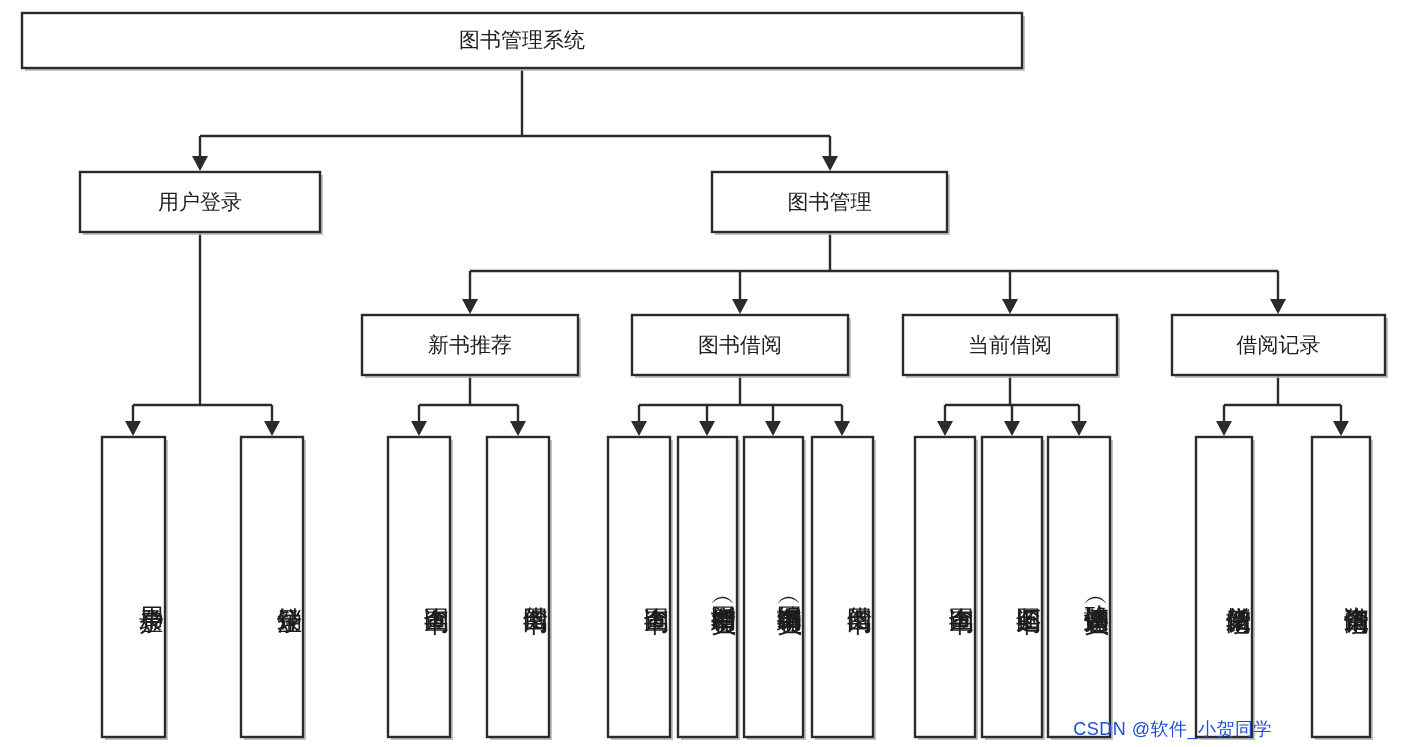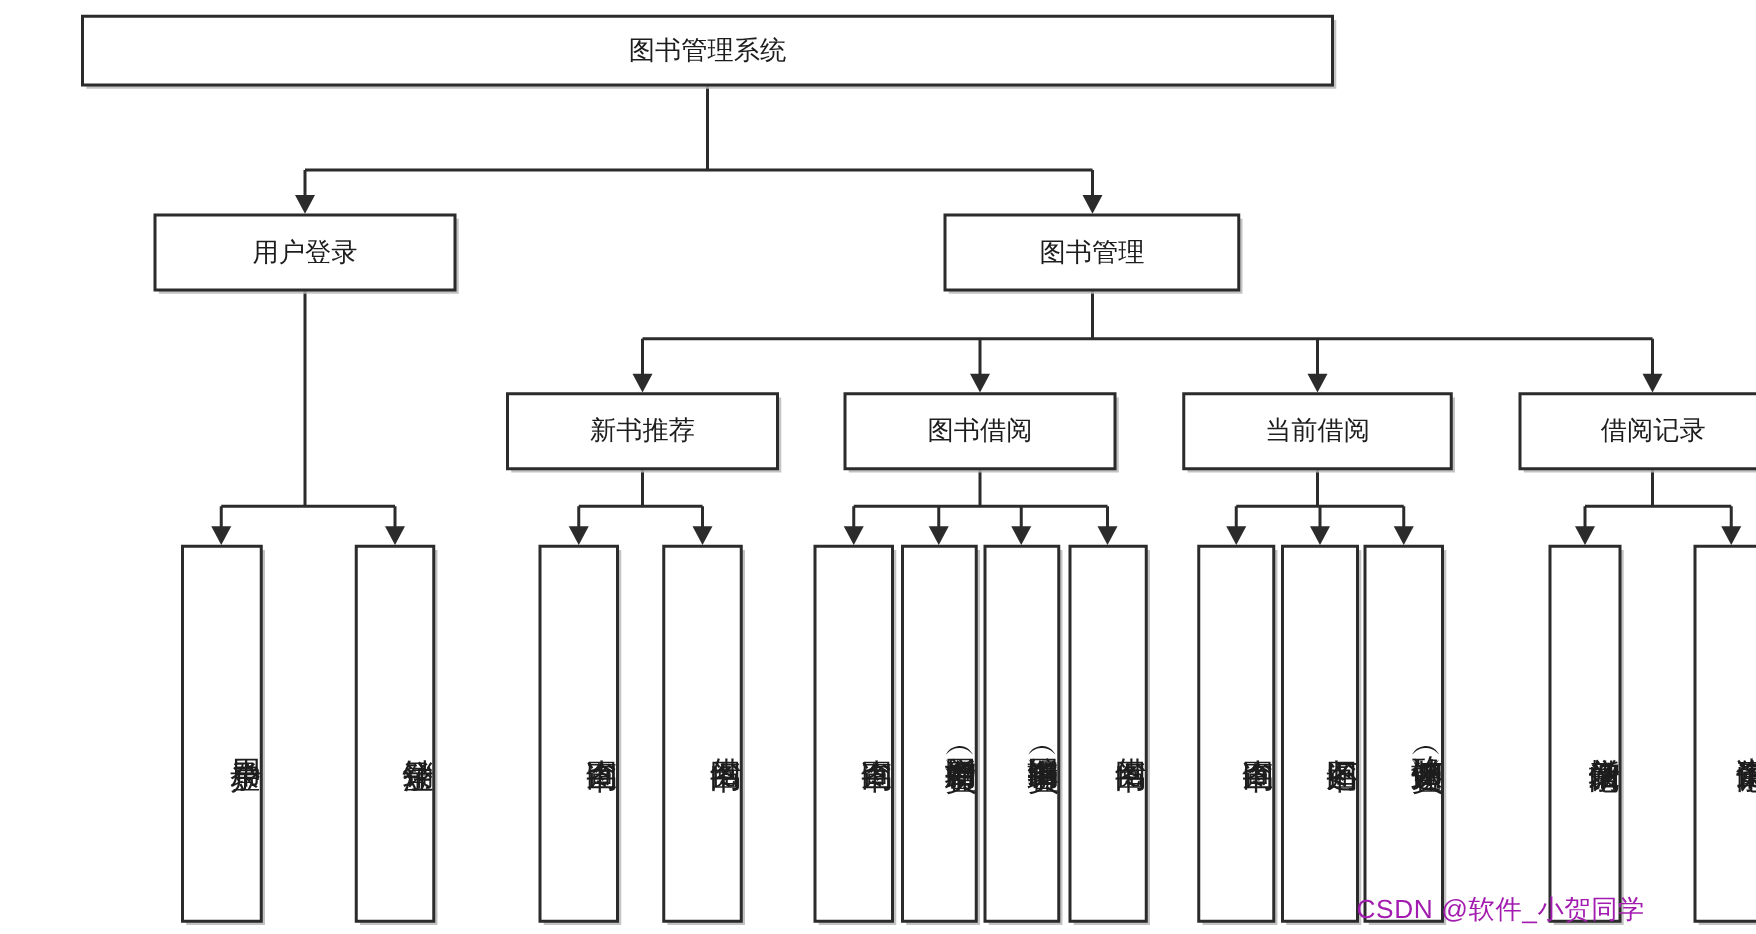--- a/index.html
+++ b/index.html
@@ -12,21 +12,20 @@
     width: 1405px;
     height: 747px;
     font-family: "Liberation Sans", "DejaVu Sans", sans-serif;
     overflow: hidden;
     position: relative;
   }
   #diagram-root {
     position: relative;
     width: 1280px;
     height: 747px;
-    margin-left: 44px;
   }
   svg.diagram-canvas {
     position: absolute;
     left: 0;
     top: 0;
     width: 1405px;
     height: 747px;
     display: block;
   }
   .node-box {
@@ -69,22 +68,22 @@
     align-items: flex-start;
     justify-content: center;
     white-space: nowrap;
     pointer-events: none;
   }
   .watermark {
     position: absolute;
     right: 8px;
     bottom: 6px;
     font-family: "Liberation Sans", "DejaVu Sans", sans-serif;
-    font-size: 21px;
-    color: #a21caf;
+    font-size: 18px;
+    color: #1d4ed8;
     letter-spacing: 0.5px;
     white-space: nowrap;
   }
 </style>
 </head>
 <body>
 
 <div id="diagram-root">
   <svg class="diagram-canvas" id="diagram-svg" viewBox="0 0 1405 747" xmlns="http://www.w3.org/2000/svg">
       <path class="connector" d="M 522 68 L 522 136"></path>

